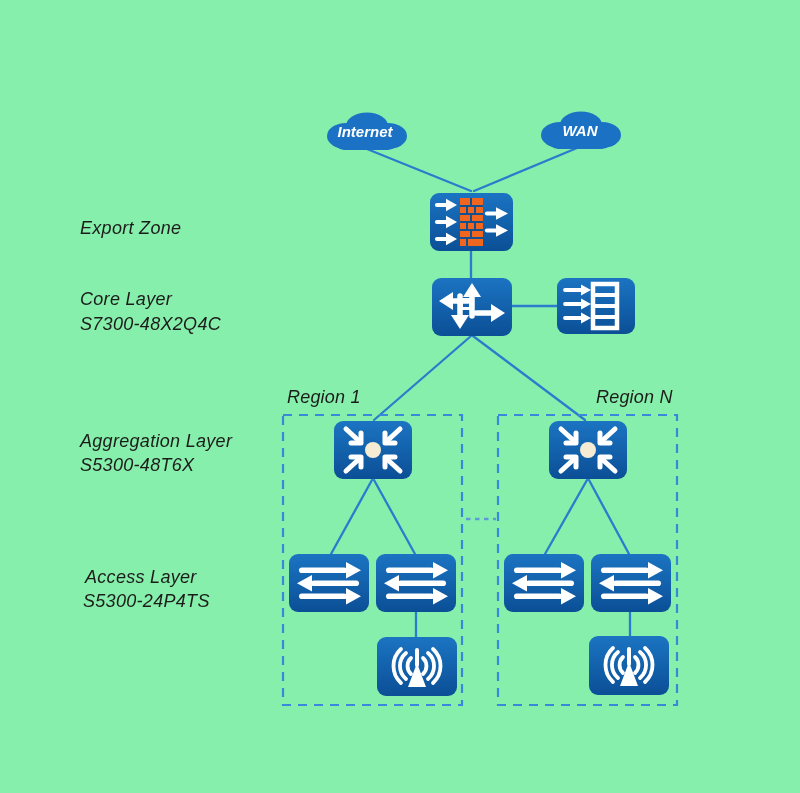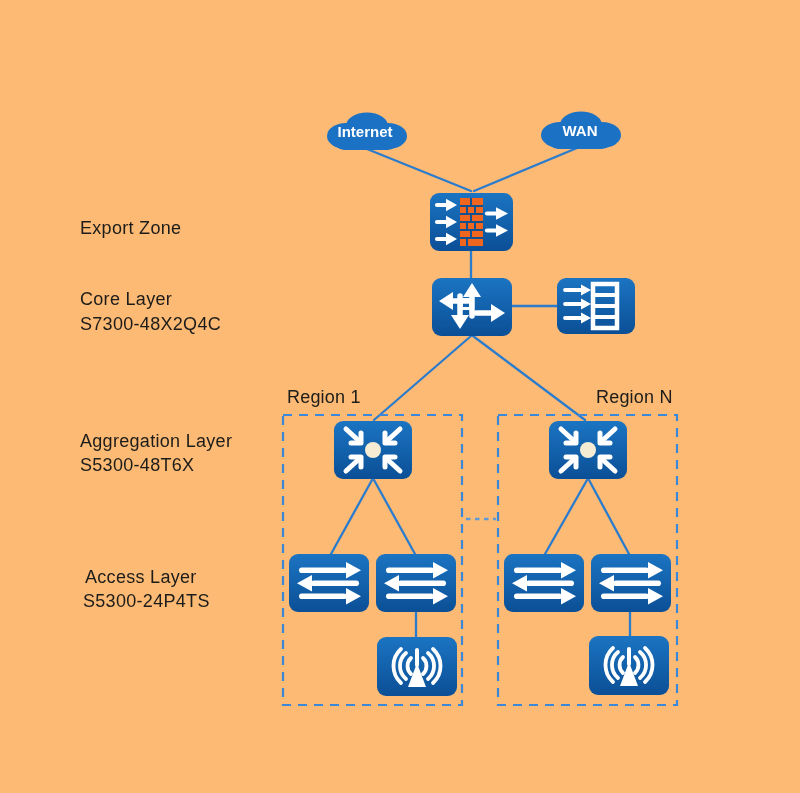--- a/index.html
+++ b/index.html
@@ -5,22 +5,23 @@
   html, body {
     margin: 0;
     padding: 0;
     background: #ffffff;
     font-family: "Liberation Sans", sans-serif;
   }
   .stage {
     position: relative;
     width: 800px;
     height: 793px;
-    background: #fdba74;
+    background: #86efac;
     overflow: hidden;
+    font-style: italic;
   }
   svg { display: block; }
   .layer-label {
     font-family: "Liberation Sans", sans-serif;
     font-size: 18px;
     fill: #1c1c1a;
     letter-spacing: 0.3px;
   }
   .region-label {
     font-family: "Liberation Sans", sans-serif;

